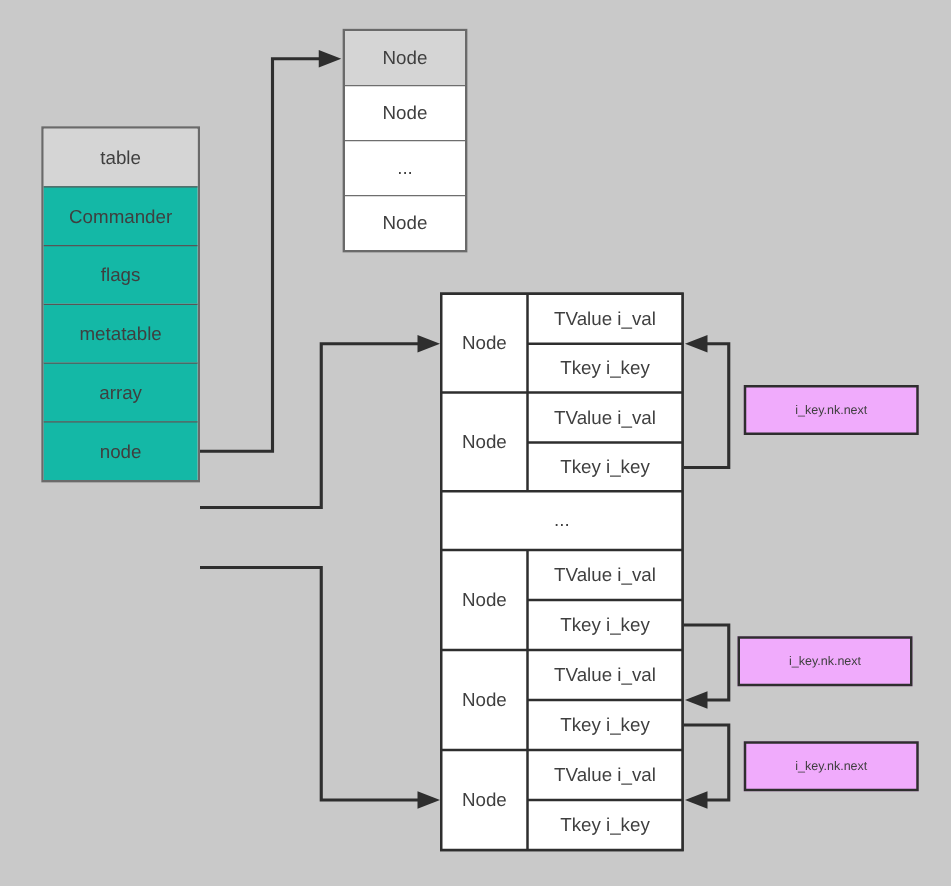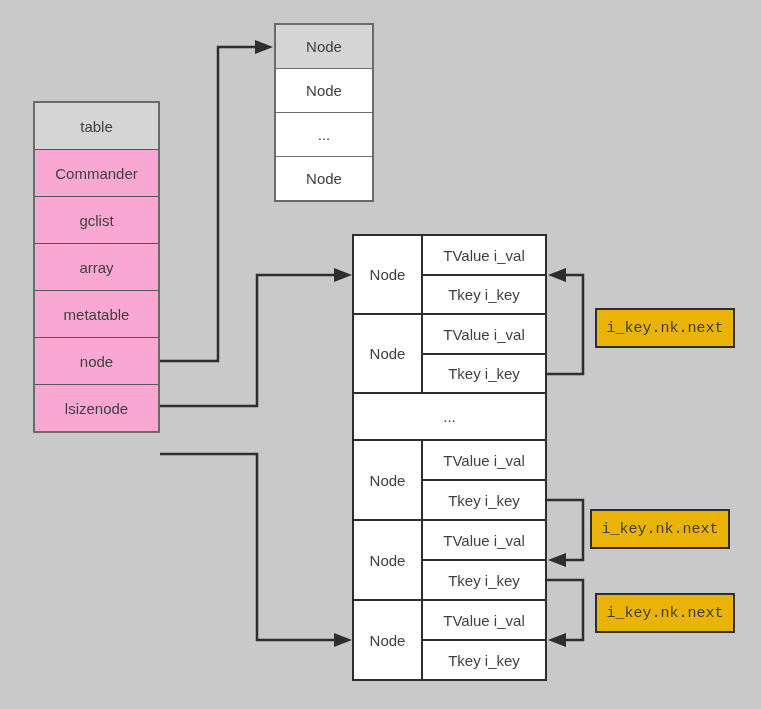--- a/index.html
+++ b/index.html
@@ -14,21 +14,21 @@
 
   
   .struct-table{
     position:absolute;left:33px;top:101px;width:123px;
     border:2px solid #6a6a6a;
     background:#ffffff;
   }
   .struct-row{
     height:46px;
     display:flex;align-items:center;justify-content:center;
-    background:#f9a8d4;
+    background:#14b8a6;
     border-top:1px solid #565656;
     color:#3f3f3f;font-size:15px;
   }
   .struct-row.header{border-top:none;background:#d5d5d5;}
 
   
   .node-list{
     position:absolute;left:274px;top:23px;width:96px;
     border:2px solid #6a6a6a;
     background:#ffffff;
@@ -71,23 +71,23 @@
   .c-node4{grid-column:1;grid-row:8/10;}
   .c-val4 {grid-column:2;grid-row:8;}
   .c-key4 {grid-column:2;grid-row:9;}
   .c-node5{grid-column:1;grid-row:10/12;}
   .c-val5 {grid-column:2;grid-row:10;}
   .c-key5 {grid-column:2;grid-row:11;}
 
   
   .next-box{
     position:absolute;width:136px;height:36px;
-    background:#eab308;border:2px solid #2e2e2e;
+    background:#f0abfc;border:2px solid #2e2e2e;
     display:flex;align-items:center;justify-content:center;
-    color:#3f3f3f;font-size:15px;font-family:Liberation Mono, monospace;
+    color:#3f3f3f;font-size:10px;
   }
   .next-box.b1{left:595px;top:308px;}
   .next-box.b2{left:590px;top:509px;}
   .next-box.b3{left:595px;top:593px;}
 
   
   svg.connectors{
     position:absolute;left:0;top:0;
     pointer-events:none;
   }
@@ -99,25 +99,24 @@
   }
 </style>
 </head>
 <body>
 
 <div class="canvas">
 
   <div class="struct-table">
     <div class="struct-row header">table</div>
     <div class="struct-row">Commander</div>
-    <div class="struct-row">gclist</div>
+    <div class="struct-row">flags</div>
+    <div class="struct-row">metatable</div>
     <div class="struct-row">array</div>
-    <div class="struct-row">metatable</div>
     <div class="struct-row">node</div>
-    <div class="struct-row">lsizenode</div>
   </div>
 
   <div class="node-list">
     <div class="node-row header">Node</div>
     <div class="node-row">Node</div>
     <div class="node-row">...</div>
     <div class="node-row">Node</div>
   </div>
 
   <div class="hash-table">

